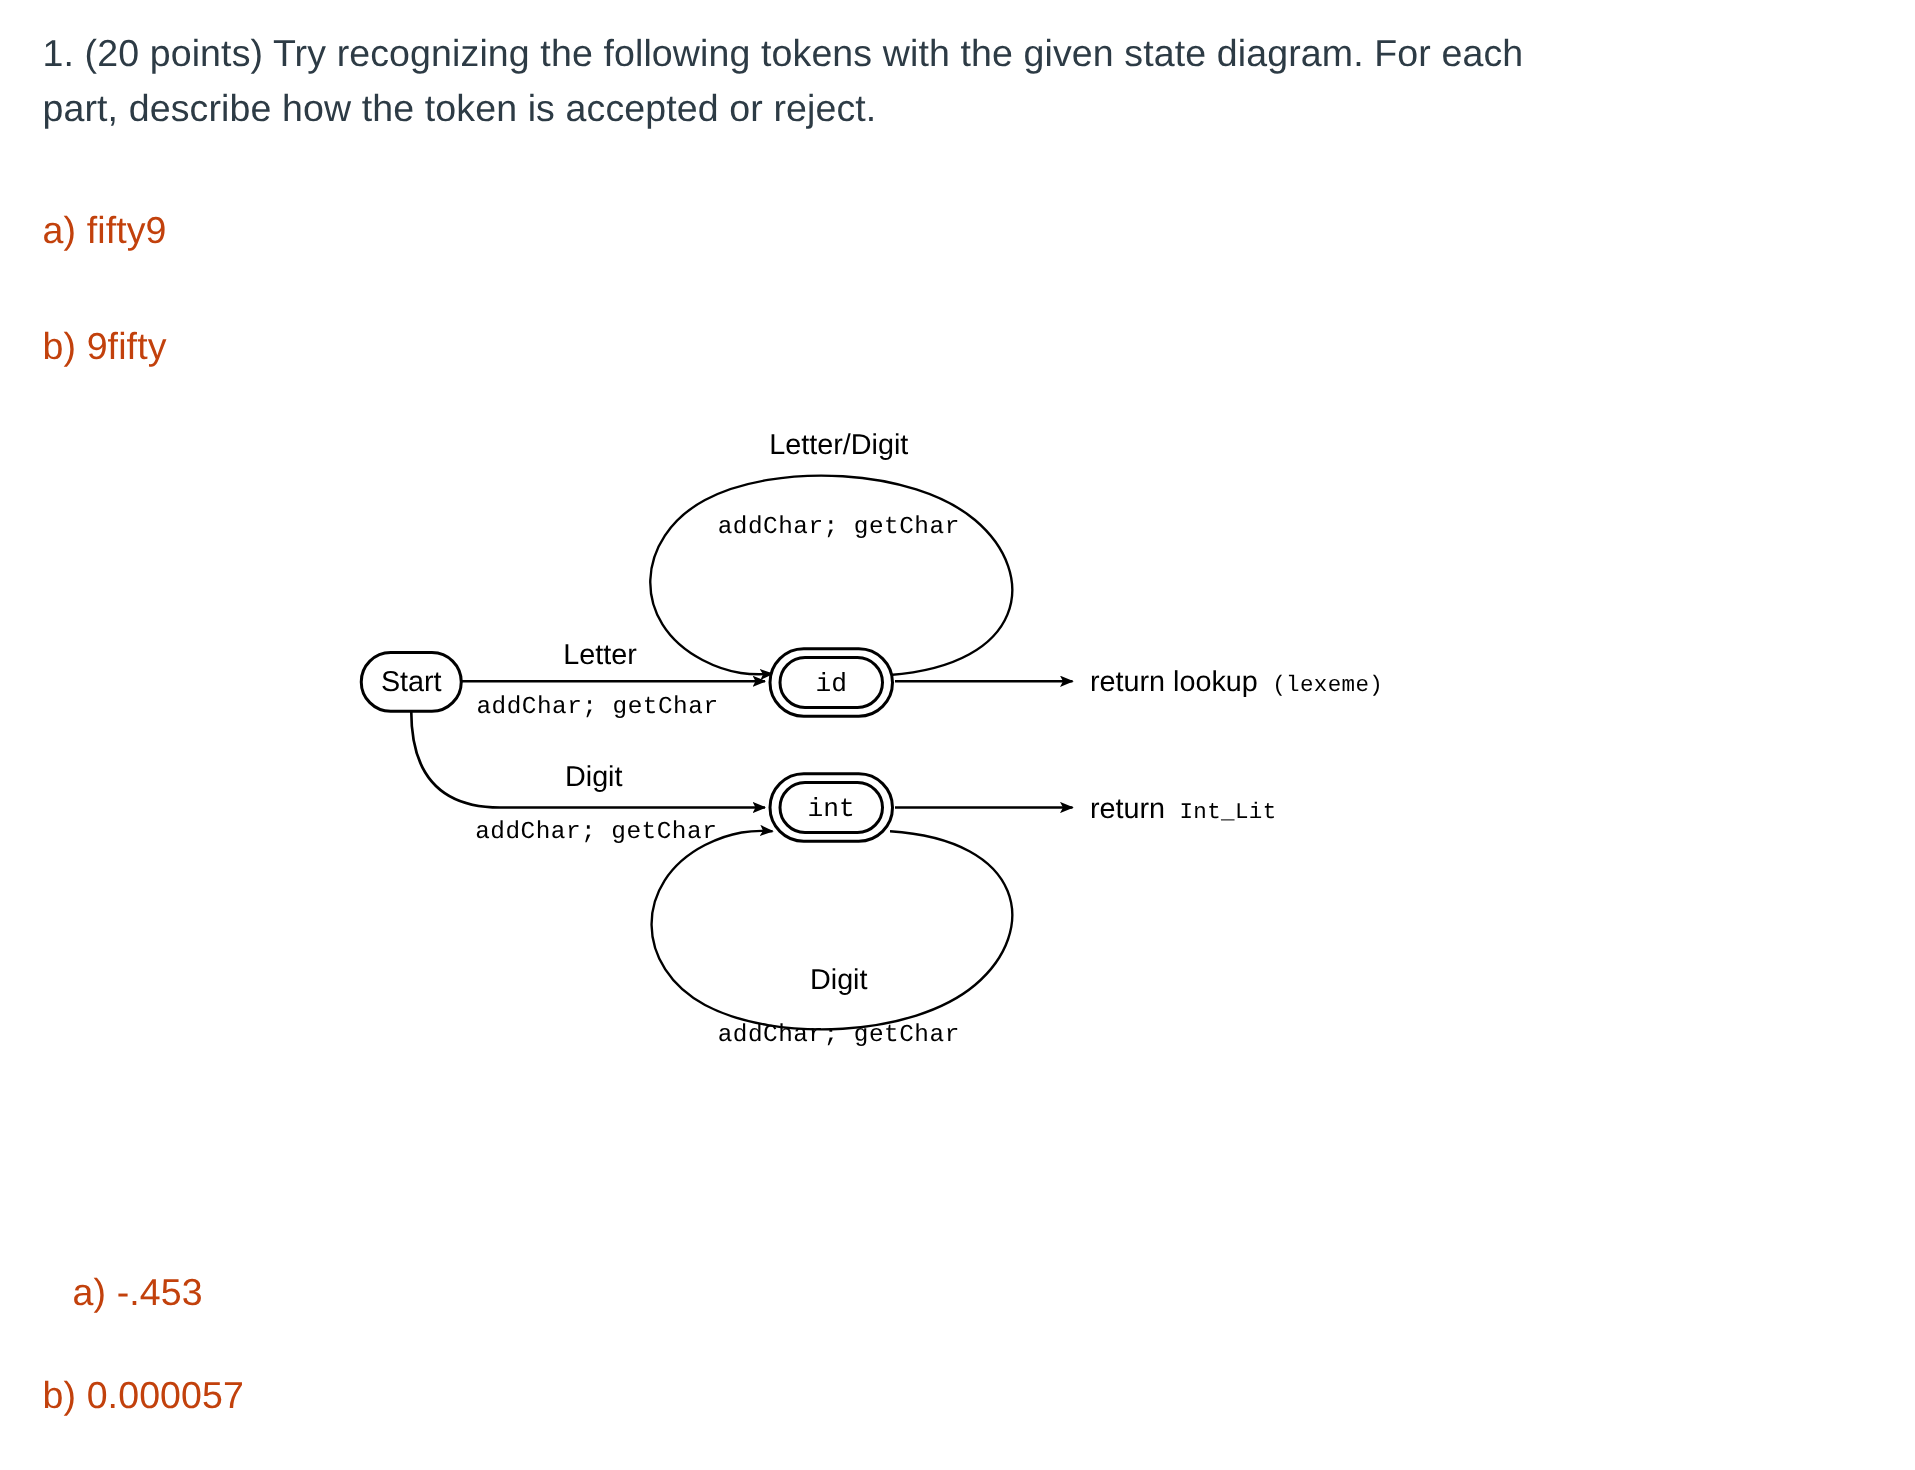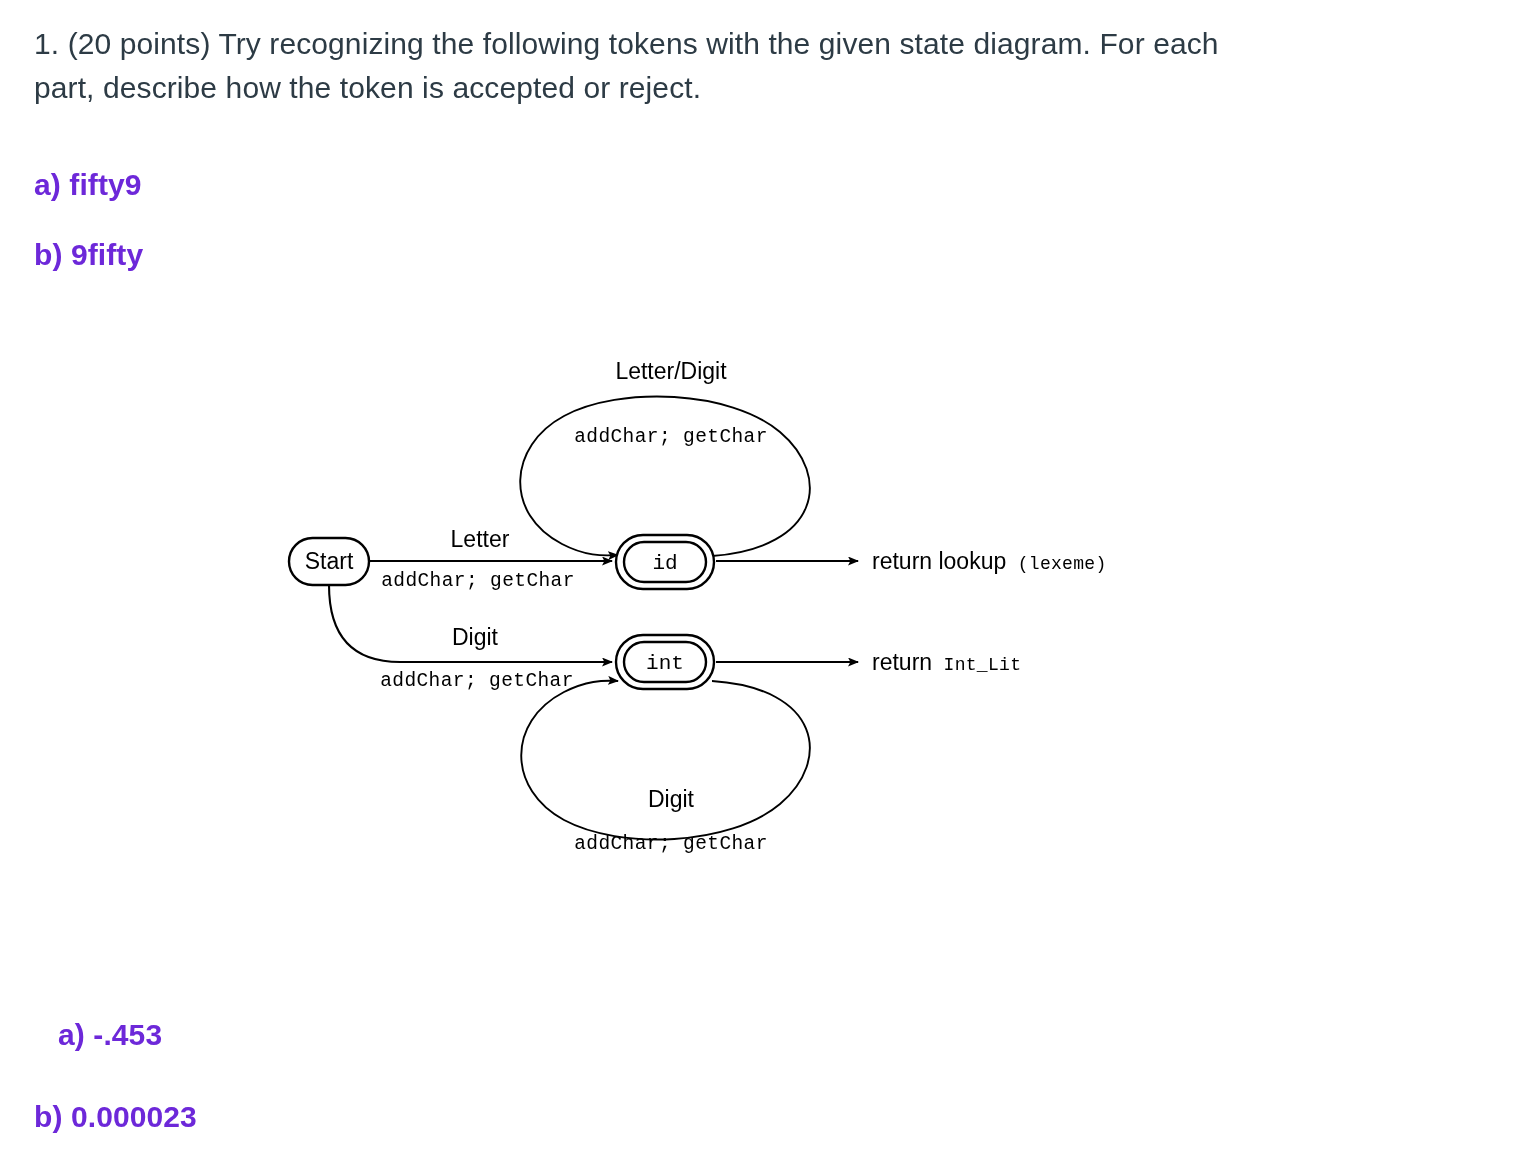--- a/index.html
+++ b/index.html
@@ -28,35 +28,35 @@
     font-size: 30px;
     line-height: 1.48;
     color: #2d3b45;
     font-weight: 400;
     letter-spacing: 0.1px;
     max-width: 1240px;
   }
   .q-sub {
     font-size: 30px;
     line-height: 1.48;
-    color: #6d28d9;
-    font-weight: 700;
+    color: #c2410c;
+    font-weight: 400;
     letter-spacing: 0.1px;
   }
   #q1-prompt { top: 22px; }
   #q1-a { top: 163px; }
-  #q1-b { top: 233px; }
+  #q1-b { top: 256px; }
   #q2-prompt { top: 872px; }
   #q2-a { top: 1013px; margin-left: 24px; }
   #q2-b { top: 1095px; }
 
   .diagram-wrap {
     position: absolute;
     left: 0px;
-    top: 336px;
+    top: 320px;
     width: 1532px;
     height: 540px;
   }
   svg.diagram {
     display: block;
   }
   .dg-sans-lg {
     font-family: "Liberation Sans", sans-serif;
     font-size: 23px;
     fill: #000000;
@@ -193,16 +193,16 @@
 
     </svg>
   </div>
 
 
   <div class="q-block" id="q2-a">
     <div class="q-sub">a) -.453</div>
   </div>
 
   <div class="q-block" id="q2-b">
-    <div class="q-sub">b) 0.000023</div>
+    <div class="q-sub">b) 0.000057</div>
   </div>
 
 </div>
 
 </body></html>

